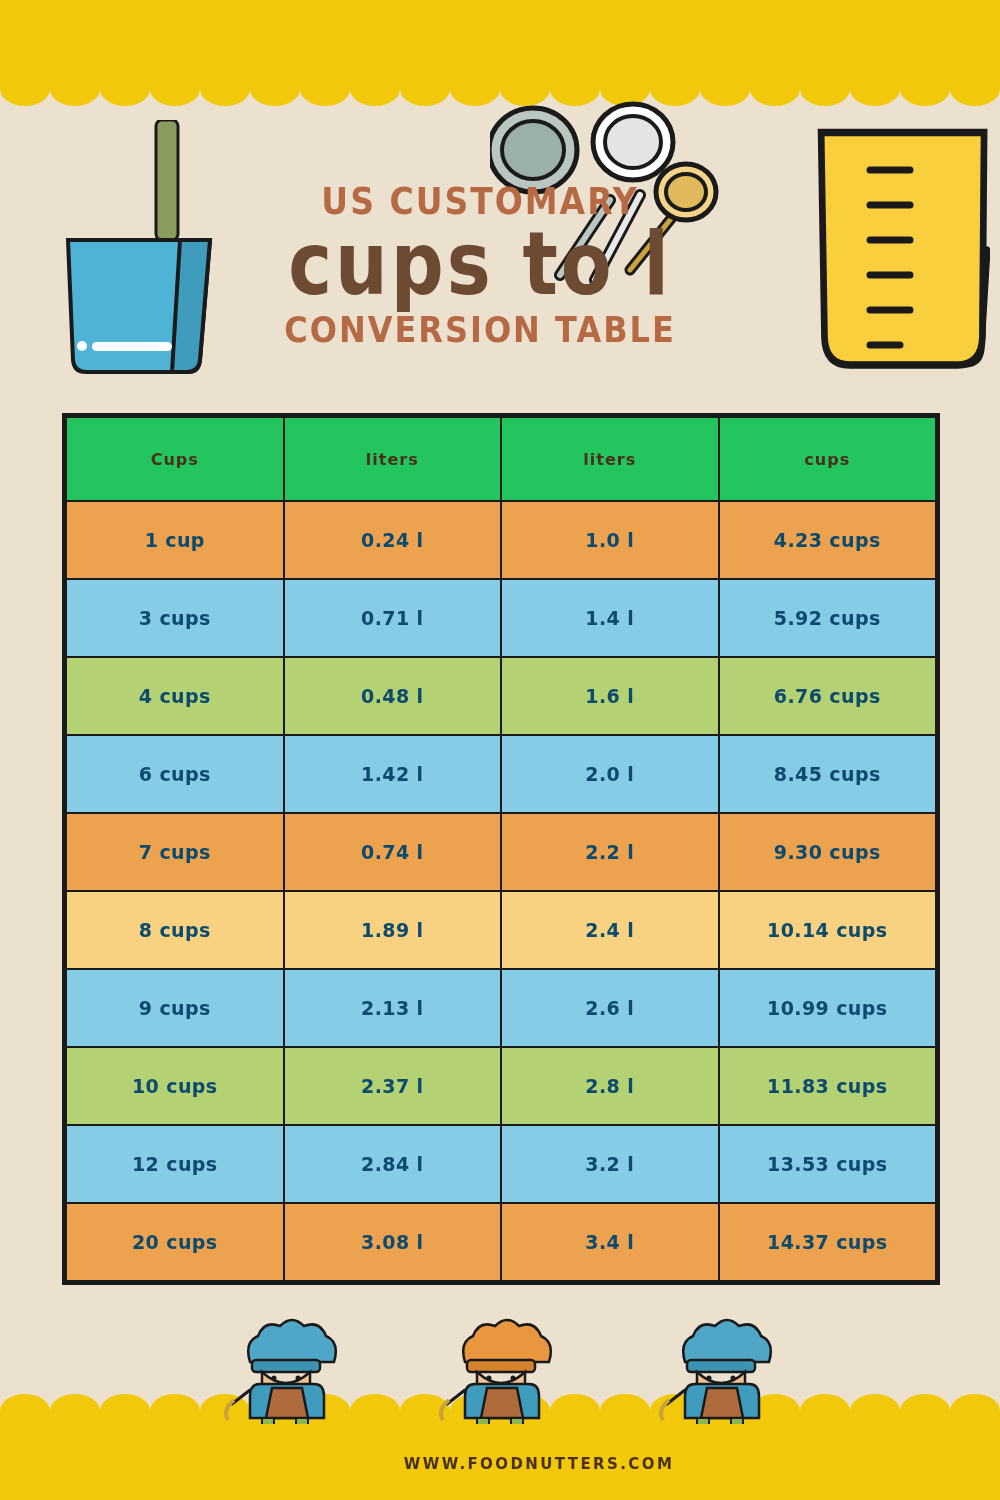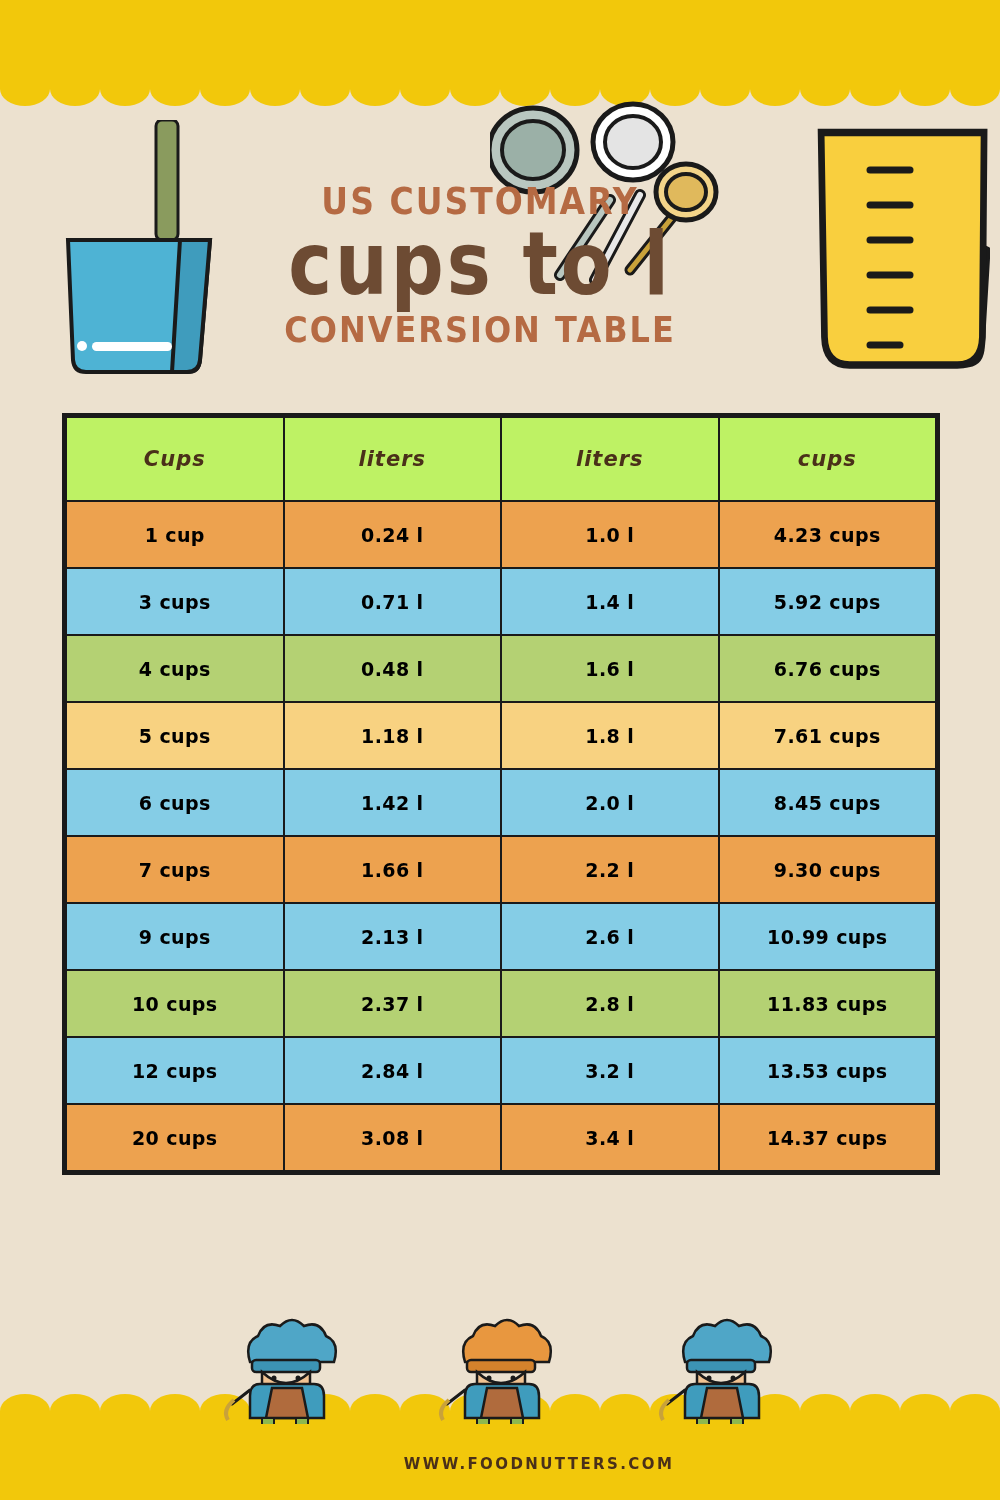--- a/index.html
+++ b/index.html
@@ -115,36 +115,35 @@
     z-index: 3;
     border: 3px solid #1a1a1a;
   }
   table {
     border-collapse: collapse;
     width: 100%;
     table-layout: fixed;
   }
   th, td {
     border: 2px solid #1a1a1a;
-    height: 67px;
+    height: 78px;
     text-align: center;
     vertical-align: middle;
     font-family: "DejaVu Sans", sans-serif;
     font-weight: bold;
     font-size: 19px;
-    color: #000000;
+    color: #0c4a6e;
     letter-spacing: 0.4px;
   }
   thead th {
-    background: #bef264;
+    background: #22c55e;
     color: #4a3019;
-    font-size: 21px;
+    font-size: 16px;
     letter-spacing: 1px;
     height: 84px;
-    font-style: italic;
   }
   tbody tr.c-orange td { background: #eda24f; }
   tbody tr.c-yellow td { background: #f8d281; }
   tbody tr.c-blue   td { background: #85cde6; }
   tbody tr.c-green  td { background: #b4d173; }
 
   
   .chefs {
     position: absolute;
     bottom: 76px;
@@ -271,37 +270,37 @@
           <td>0.71 l</td>
           <td>1.4 l</td>
           <td>5.92 cups</td>
         </tr>
         <tr class="c-green">
           <td>4 cups</td>
           <td>0.48 l</td>
           <td>1.6 l</td>
           <td>6.76 cups</td>
         </tr>
-        <tr class="c-yellow">
-          <td>5 cups</td>
-          <td>1.18 l</td>
-          <td>1.8 l</td>
-          <td>7.61 cups</td>
-        </tr>
         <tr class="c-blue">
           <td>6 cups</td>
           <td>1.42 l</td>
           <td>2.0 l</td>
           <td>8.45 cups</td>
         </tr>
         <tr class="c-orange">
           <td>7 cups</td>
-          <td>1.66 l</td>
+          <td>0.74 l</td>
           <td>2.2 l</td>
           <td>9.30 cups</td>
+        </tr>
+        <tr class="c-yellow">
+          <td>8 cups</td>
+          <td>1.89 l</td>
+          <td>2.4 l</td>
+          <td>10.14 cups</td>
         </tr>
         <tr class="c-blue">
           <td>9 cups</td>
           <td>2.13 l</td>
           <td>2.6 l</td>
           <td>10.99 cups</td>
         </tr>
         <tr class="c-green">
           <td>10 cups</td>
           <td>2.37 l</td>

